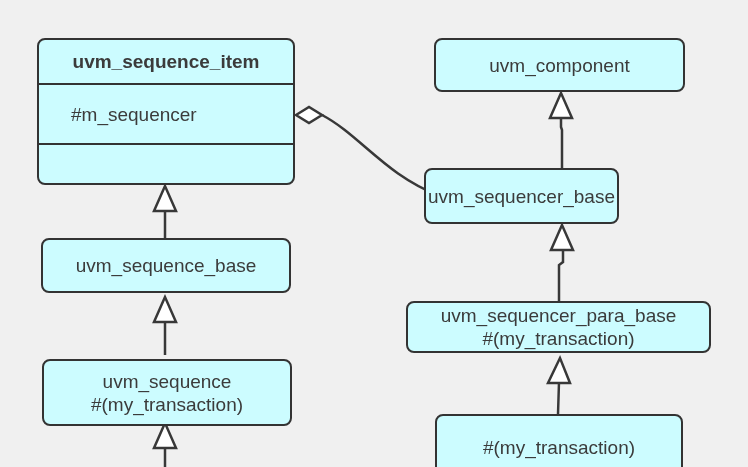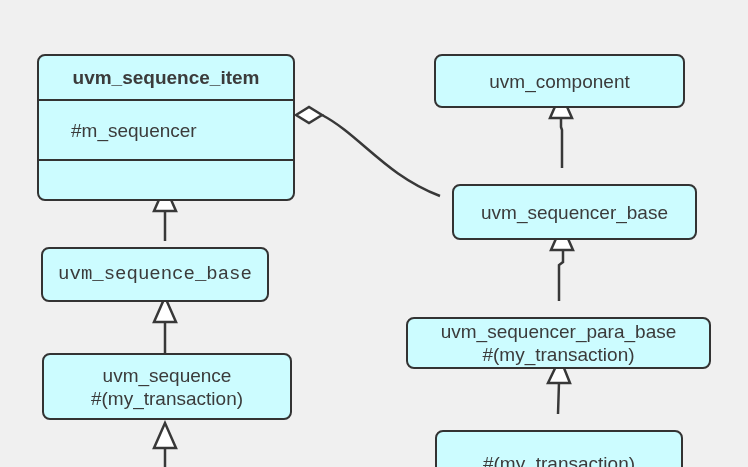--- a/index.html
+++ b/index.html
@@ -27,21 +27,20 @@
     background: var(--box-fill, #ccfcff);
     border: 2.5px solid var(--box-border, #333333);
     border-radius: 8px;
     display: flex;
     flex-direction: column;
     align-items: stretch;
     justify-content: center;
     font-size: 19px;
     line-height: 23px;
     text-align: center;
-    margin-top: 16px;
   }
   .class-box .compartment {
     display: flex;
     align-items: center;
     justify-content: center;
   }
   .class-box .divider-bottom {
     border-bottom: 2.5px solid var(--box-border, #333333);
   }
   .class-box .title-bold {
@@ -107,29 +106,29 @@
   <div class="class-box" style="left:37px; top:38px; width:258px; height:147px; justify-content:flex-start;">
     <div class="compartment divider-bottom title-bold" style="height:43px;">uvm_sequence_item</div>
     <div class="compartment divider-bottom field-row" style="height:58px;padding-left:32px;">#m_sequencer</div>
     <div class="compartment" style="flex:1;"></div>
   </div>
 
   <div class="class-box" style="left:434px; top:38px; width:251px; height:54px;text-align:right;">
     <div class="compartment">uvm_component</div>
   </div>
 
-  <div class="class-box" style="left:41px; top:231px; width:228px; height:55px;font-family:Liberation Mono, monospace;">
+  <div class="class-box" style="left:41px; top:238px; width:250px; height:55px;">
     <div class="compartment">uvm_sequence_base</div>
   </div>
 
-  <div class="class-box" style="left:452px; top:168px; width:245px; height:56px;">
+  <div class="class-box" style="left:424px; top:168px; width:195px; height:56px;">
     <div class="compartment">uvm_sequencer_base</div>
   </div>
 
-  <div class="class-box" style="left:42px; top:337px; width:250px; height:67px;">
+  <div class="class-box" style="left:42px; top:359px; width:250px; height:67px;">
     <div class="two-line">
       <div>uvm_sequence</div>
       <div>#(my_transaction)</div>
     </div>
   </div>
 
   <div class="class-box" style="left:406px; top:301px; width:305px; height:52px;">
     <div class="two-line">
       <div>uvm_sequencer_para_base</div>
       <div>#(my_transaction)</div>

